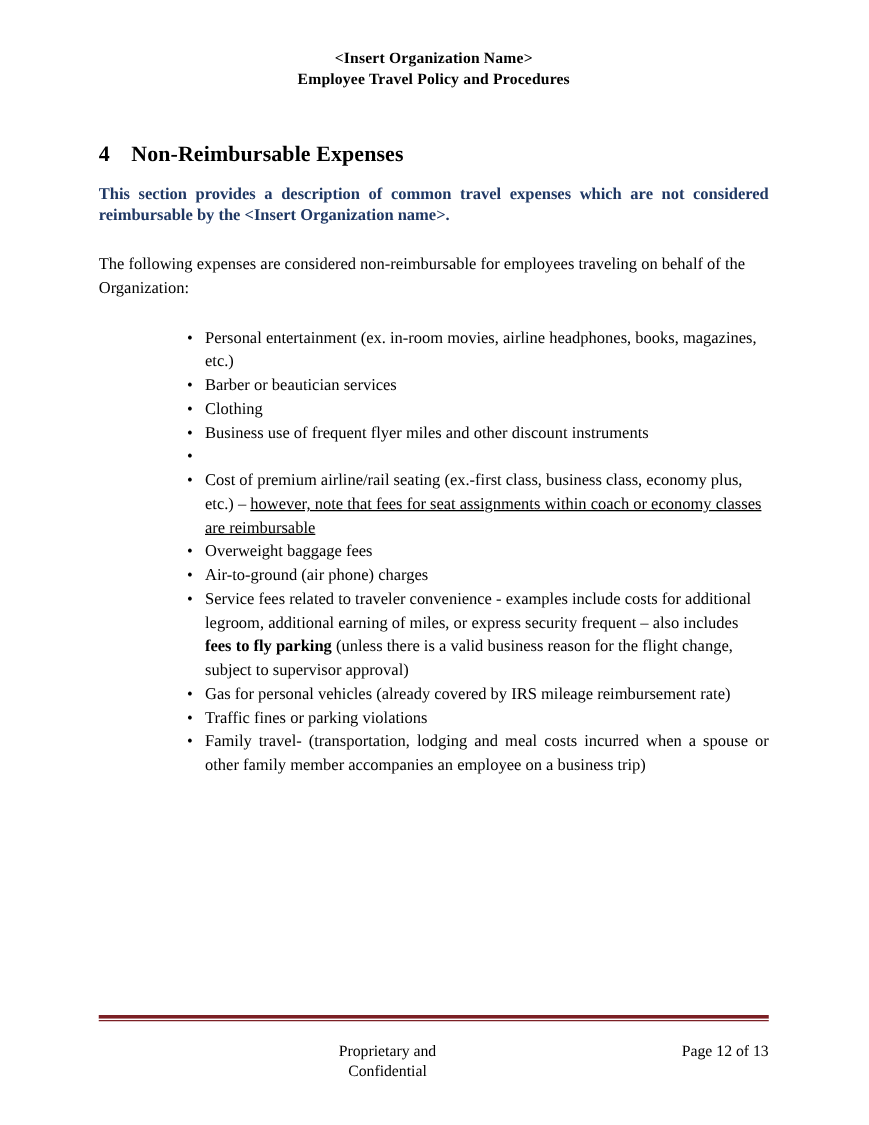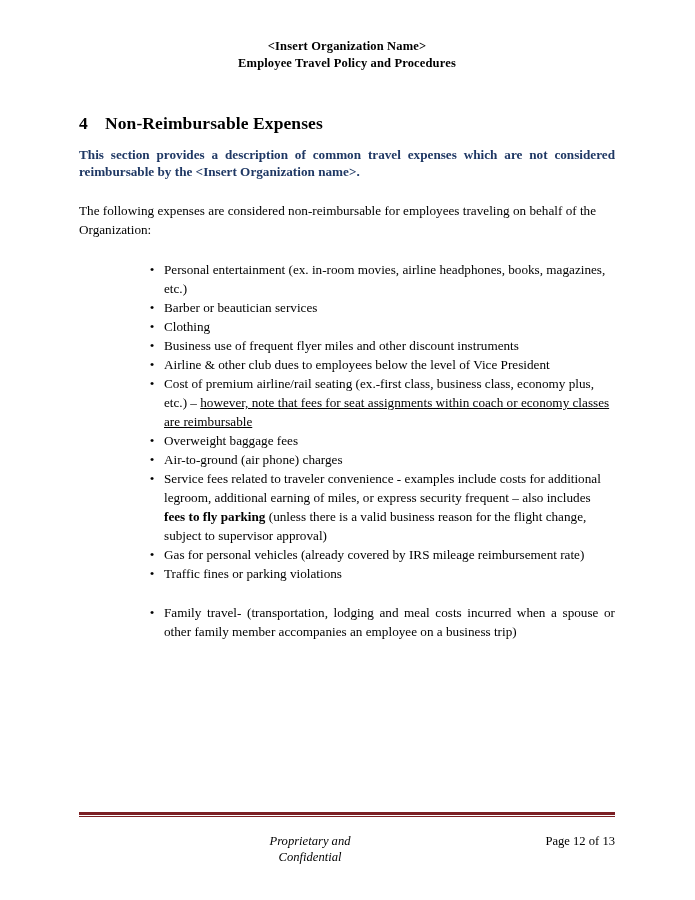--- a/index.html
+++ b/index.html
@@ -100,21 +100,20 @@
     top: 0;
     width: 10px;
     line-height: 19px;
     font-size: 13.2px;
     text-align: center;
   }
   ul.expense-list > li .li-text { display: block; }
   ul.expense-list > li.justified .li-text {
     text-align: justify;
     text-justify: inter-word;
-    margin-top: 20px;
   }
   .u { text-decoration: underline; }
   .b { font-weight: bold; }
 
   
   .doc-footer {
     position: absolute;
     left: 79px;
     top: 812px;
     width: 536px;
@@ -141,21 +140,21 @@
     font-size: 12.6px;
     line-height: 16px;
   }
   .footer-center {
     position: absolute;
     left: 0; right: 0;
     top: 0;
     text-align: center;
     padding-right: 74px;
   }
-  .footer-center span { display: block; font-style: italic; }
+  .footer-center span { display: block; }
   .footer-right {
     position: absolute;
     right: 0;
     top: 0;
     text-align: right;
     white-space: nowrap;
   }
 </style>
 </head>
 <body>
@@ -190,21 +189,20 @@
         <li>
           <span class="bullet">•</span>
           <span class="li-text"><span>Clothing</span></span>
         </li>
         <li>
           <span class="bullet">•</span>
           <span class="li-text"><span>Business use of frequent flyer miles and other discount instruments</span></span>
         </li>
         <li>
           <span class="bullet">•</span>
-          <span class="li-text"><span>Airline &amp; other club dues to employees below the level of Vice President</span></span>
         </li>
         <li>
           <span class="bullet">•</span>
           <span class="li-text"><span>Cost of premium airline/rail seating (ex.-first class, business class, economy plus, etc.) – </span><span class="u">however, note that fees for seat assignments within  coach or economy classes are reimbursable</span></span>
         </li>
         <li>
           <span class="bullet">•</span>
           <span class="li-text"><span>Overweight baggage fees</span></span>
         </li>
         <li>

